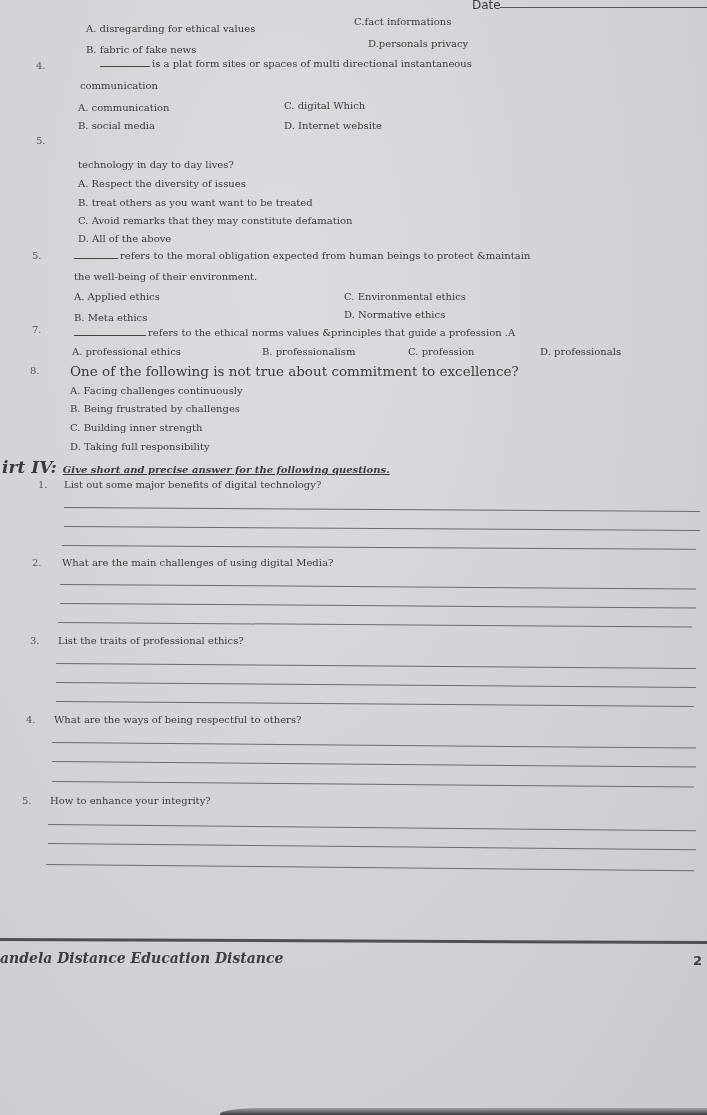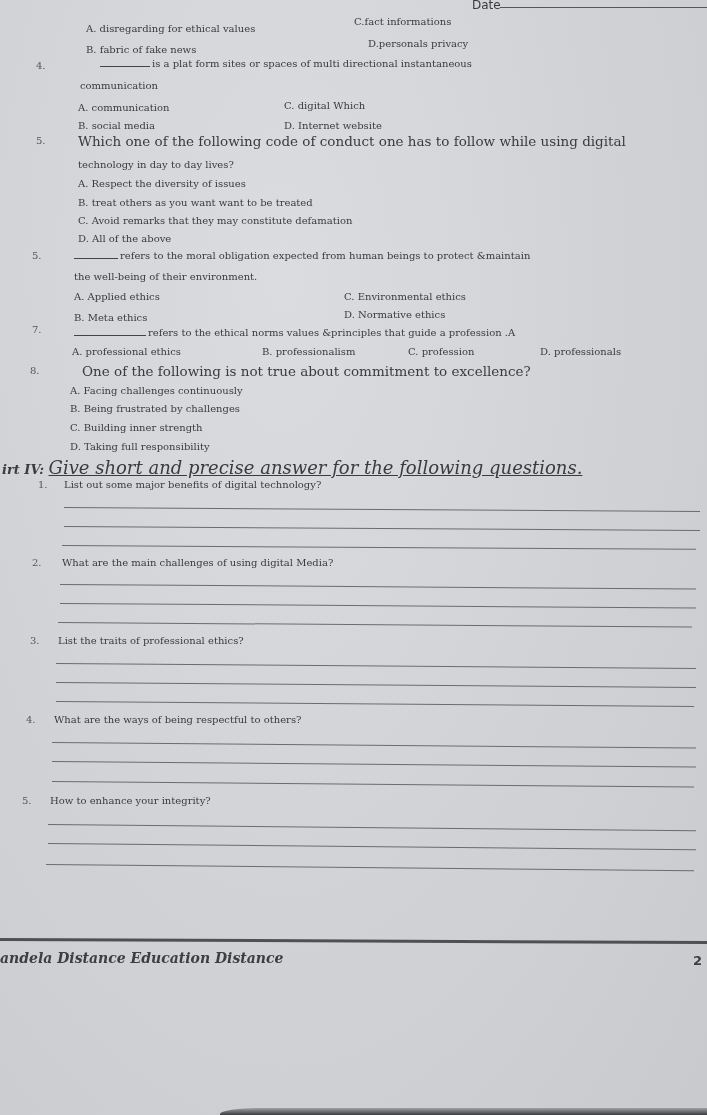--- a/index.html
+++ b/index.html
@@ -37,25 +37,25 @@
       width: 50px;
       border-bottom: 1.2px solid #444;
       height: 10px;
       vertical-align: baseline;
       margin-right: 2px;
     }
     .blank.long { width: 72px; }
     .qnum { color: #55575b; }
     .part-title {
       font-style: italic;
-      font-weight: normal;
+      font-weight: bold;
       text-decoration: underline;
-      font-size: 18px;
+      font-size: 10px;
     }
-    .part-prefix { font-style: italic; font-weight: bold; font-size: 13px; }
+    .part-prefix { font-style: italic; font-weight: bold; font-size: 17px; }
     .answer-line {
       position: absolute;
       height: 0;
       border-bottom: 1.2px solid #6a6c70;
       transform-origin: left center;
     }
     .footer-rule {
       position: absolute;
       left: 0;
       top: 938px;
@@ -102,21 +102,20 @@
 
   <span class="abs t qnum" style="left:36px; top:58px;">4.</span>
   <span class="abs t" style="left:100px; top:56px;"><span class="blank"></span><span>is a plat form sites  or spaces of multi directional instantaneous</span></span>
   <span class="abs t" style="left:80px; top:78px;">communication</span>
   <span class="abs t" style="left:78px; top:100px;">A. communication</span>
   <span class="abs t" style="left:284px; top:98px;">C. digital Which</span>
   <span class="abs t" style="left:78px; top:118px;">B. social media</span>
   <span class="abs t" style="left:284px; top:118px;">D. Internet website</span>
 
   <span class="abs t qnum" style="left:36px; top:133px;">5.</span>
-  <span class="abs tl" style="left:78px; top:133px;">Which one of the following code of conduct one has to follow while using digital</span>
   <span class="abs t" style="left:78px; top:157px;">technology in day to day lives?</span>
   <span class="abs t" style="left:78px; top:176px;">A. Respect the diversity of issues</span>
   <span class="abs t" style="left:78px; top:195px;">B. treat others as you want want to be treated</span>
   <span class="abs t" style="left:78px; top:213px;">C. Avoid remarks that they may constitute defamation</span>
   <span class="abs t" style="left:78px; top:231px;">D. All of the above</span>
 
   <span class="abs t qnum" style="left:32px; top:248px;">5.</span>
   <span class="abs t" style="left:74px; top:248px;"><span class="blank" style="width:44px;"></span><span>refers to the moral obligation expected from human beings to protect &amp;maintain</span></span>
   <span class="abs t" style="left:74px; top:269px;">the well-being of their environment.</span>
   <span class="abs t" style="left:74px; top:289px;">A. Applied ethics</span>
@@ -125,21 +124,21 @@
   <span class="abs t" style="left:344px; top:307px;">D. Normative ethics</span>
 
   <span class="abs t qnum" style="left:32px; top:322px;">7.</span>
   <span class="abs t" style="left:74px; top:325px;"><span class="blank long"></span><span>refers to the ethical norms values &amp;principles that guide a profession .A</span></span>
   <span class="abs t" style="left:72px; top:344px;">A.  professional ethics</span>
   <span class="abs t" style="left:262px; top:344px;">B. professionalism</span>
   <span class="abs t" style="left:408px; top:344px;">C. profession</span>
   <span class="abs t" style="left:540px; top:344px;">D. professionals</span>
 
   <span class="abs t qnum" style="left:30px; top:363px;">8.</span>
-  <span class="abs tl" style="left:70px; top:363px;margin-left:12px;">One of the following is not true about commitment to excellence?</span>
+  <span class="abs tl" style="left:70px; top:363px;">One of the following is not true about commitment to excellence?</span>
   <span class="abs t" style="left:70px; top:383px;">A. Facing challenges continuously</span>
   <span class="abs t" style="left:70px; top:401px;">B. Being frustrated by challenges</span>
   <span class="abs t" style="left:70px; top:420px;">C. Building inner strength</span>
   <span class="abs t" style="left:70px; top:439px;">D. Taking full responsibility</span>
 
   <span class="abs" style="left:2px; top:457px;">
     <span class="part-prefix">irt IV: </span><span class="part-title">Give short and precise answer for the following questions.</span>
   </span>
 
   <span class="abs t qnum" style="left:38px; top:477px;">1.</span>

